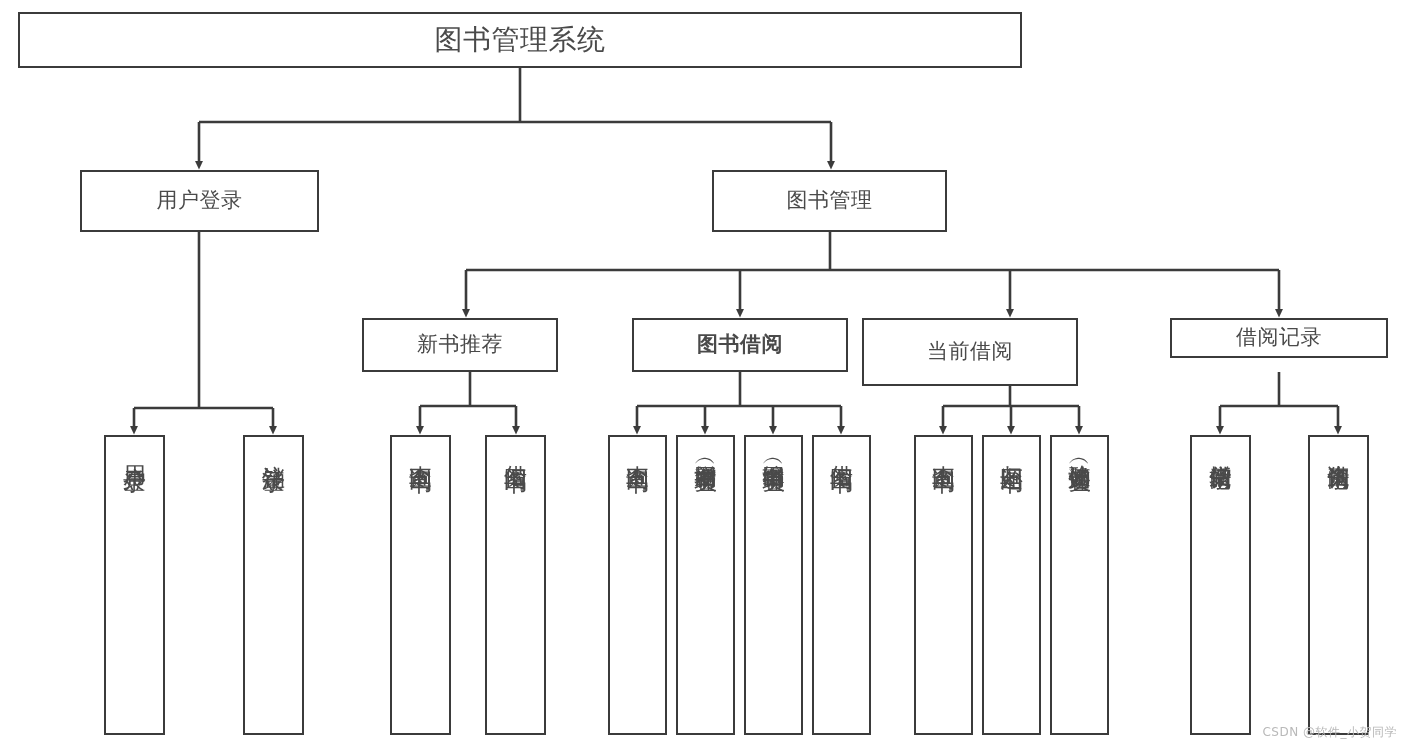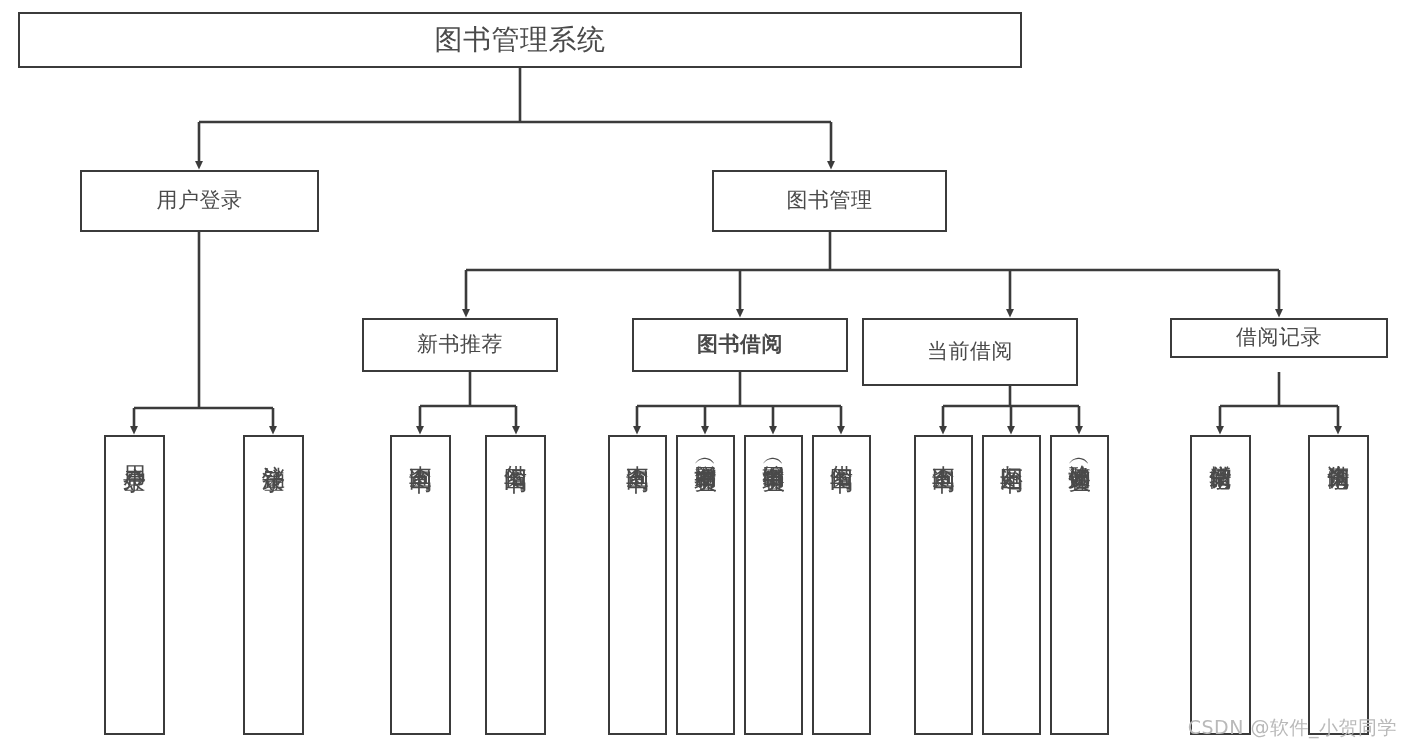--- a/index.html
+++ b/index.html
@@ -66,21 +66,21 @@
     white-space: nowrap;
   }
   .node.vert.long .label {
     font-size: 22px;
     letter-spacing: 1px;
   }
   .watermark {
     position: absolute;
     right: 8px;
     bottom: 6px;
-    font-size: 19px;
+    font-size: 12px;
     color: #b9b9b9;
     letter-spacing: 0.5px;
     white-space: nowrap;
     font-family: "DejaVu Sans", "Liberation Sans", sans-serif;
   }
 </style>
 </head>
 <body>
 
 <div id="diagram-root">

